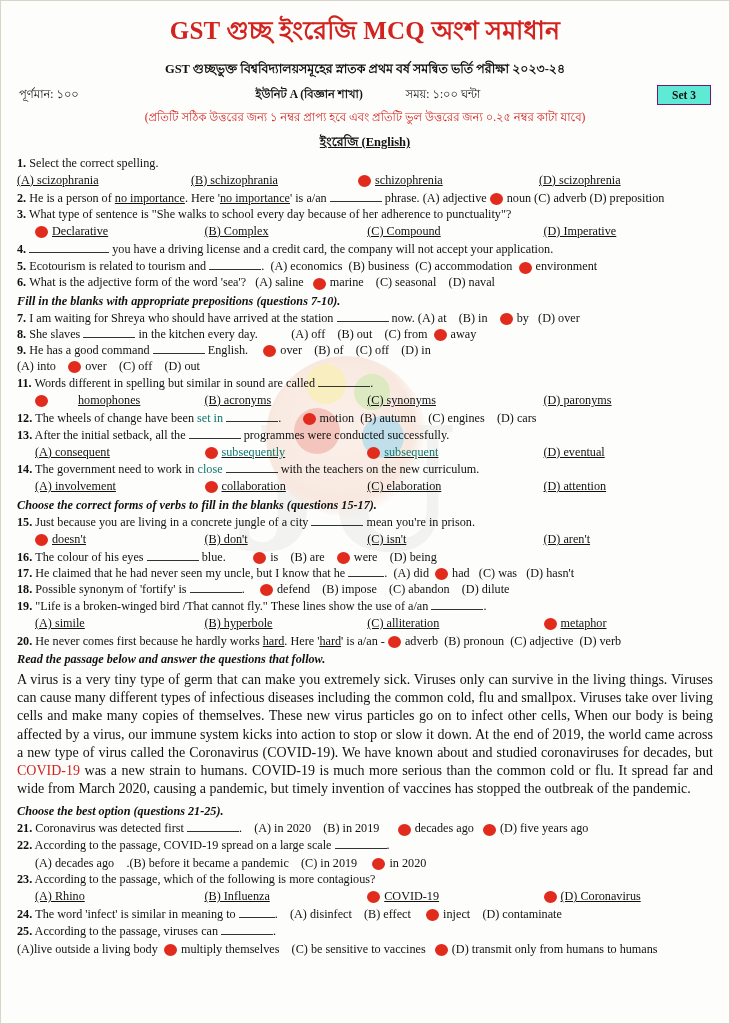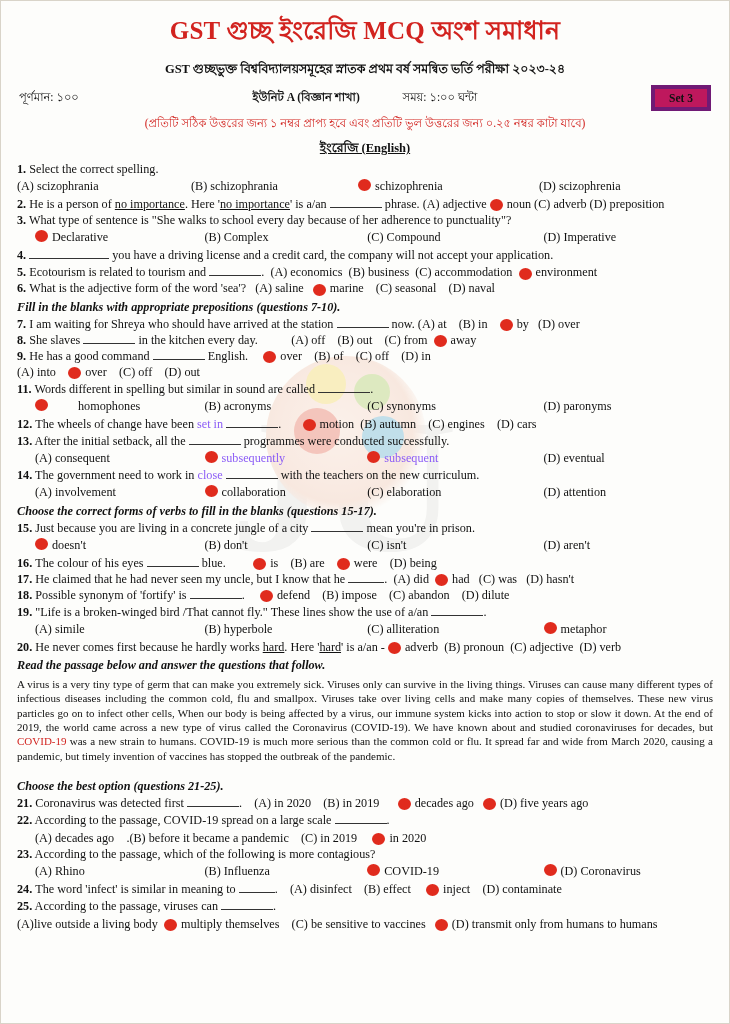--- a/index.html
+++ b/index.html
@@ -49,46 +49,46 @@
   .subtitle{
     text-align:center;font-size:12.5px;font-weight:bold;margin:6px 0 2px 0;color:#111;
   }
   .metarow{
     display:flex;align-items:center;justify-content:flex-end;
     margin:5px 2px 0 2px;font-size:11.5px;
   }
   .metarow .center{flex:1;text-align:center;}
   .metarow .center b{font-weight:bold;}
   .setbox{
-    border:4px solid #701a75;padding:3px 14px;font-size:11.5px;font-weight:bold;
-    background:#be185d;
+    border:1px solid #701a75;padding:3px 14px;font-size:11.5px;font-weight:bold;
+    background:#5eead4;
   }
   .notice{
     text-align:center;font-size:11.5px;color:#d2231f;margin:4px 0 2px 0;
   }
   .sechead{
     text-align:center;font-weight:bold;font-size:12.5px;margin:5px 0 3px 0;
     text-decoration:underline;
   }
   .q{font-size:12.2px;line-height:1.30;margin:1px 0;}
   .qn{font-weight:bold;}
   .ital{font-style:italic;font-weight:bold;font-size:12.2px;margin:3px 0 1px 0;}
   .opts{display:flex;font-size:12.2px;line-height:1.30;margin:0 0 1px 0;}
-  .opts .o{display:flex;align-items:flex-start;}
+  .opts .o{display:flex;align-items:center;text-decoration:underline;}
   .blank{display:inline-block;border-bottom:1px solid #333;min-width:52px;height:11px;}
   .blank.sm{min-width:36px;}
   .blank.lg{min-width:80px;}
   .u{text-decoration:underline;}
-  .red{color:#8b5cf6;}
+  .red{color:#0f766e;}
   .dot{
     display:inline-block;width:13px;height:12px;border-radius:50%;
     background:#e02b1d;margin-right:4px;vertical-align:middle;flex:none;
   }
   .passage{
-    font-size:11px;line-height:1.30;text-align:justify;margin:4px 0 16px 0;
+    font-size:14px;line-height:1.30;text-align:justify;margin:4px 0 6px 0;
   }
   .passage .hl{color:#d2231f;}
   .g1{width:25%;}
   .g2{width:24%;}
   .g3{width:26%;}
   .g4{width:25%;}
   .flexwrap{display:flex;flex-wrap:wrap;font-size:12.2px;line-height:1.32;}
 </style>
 </head>
 <body>

